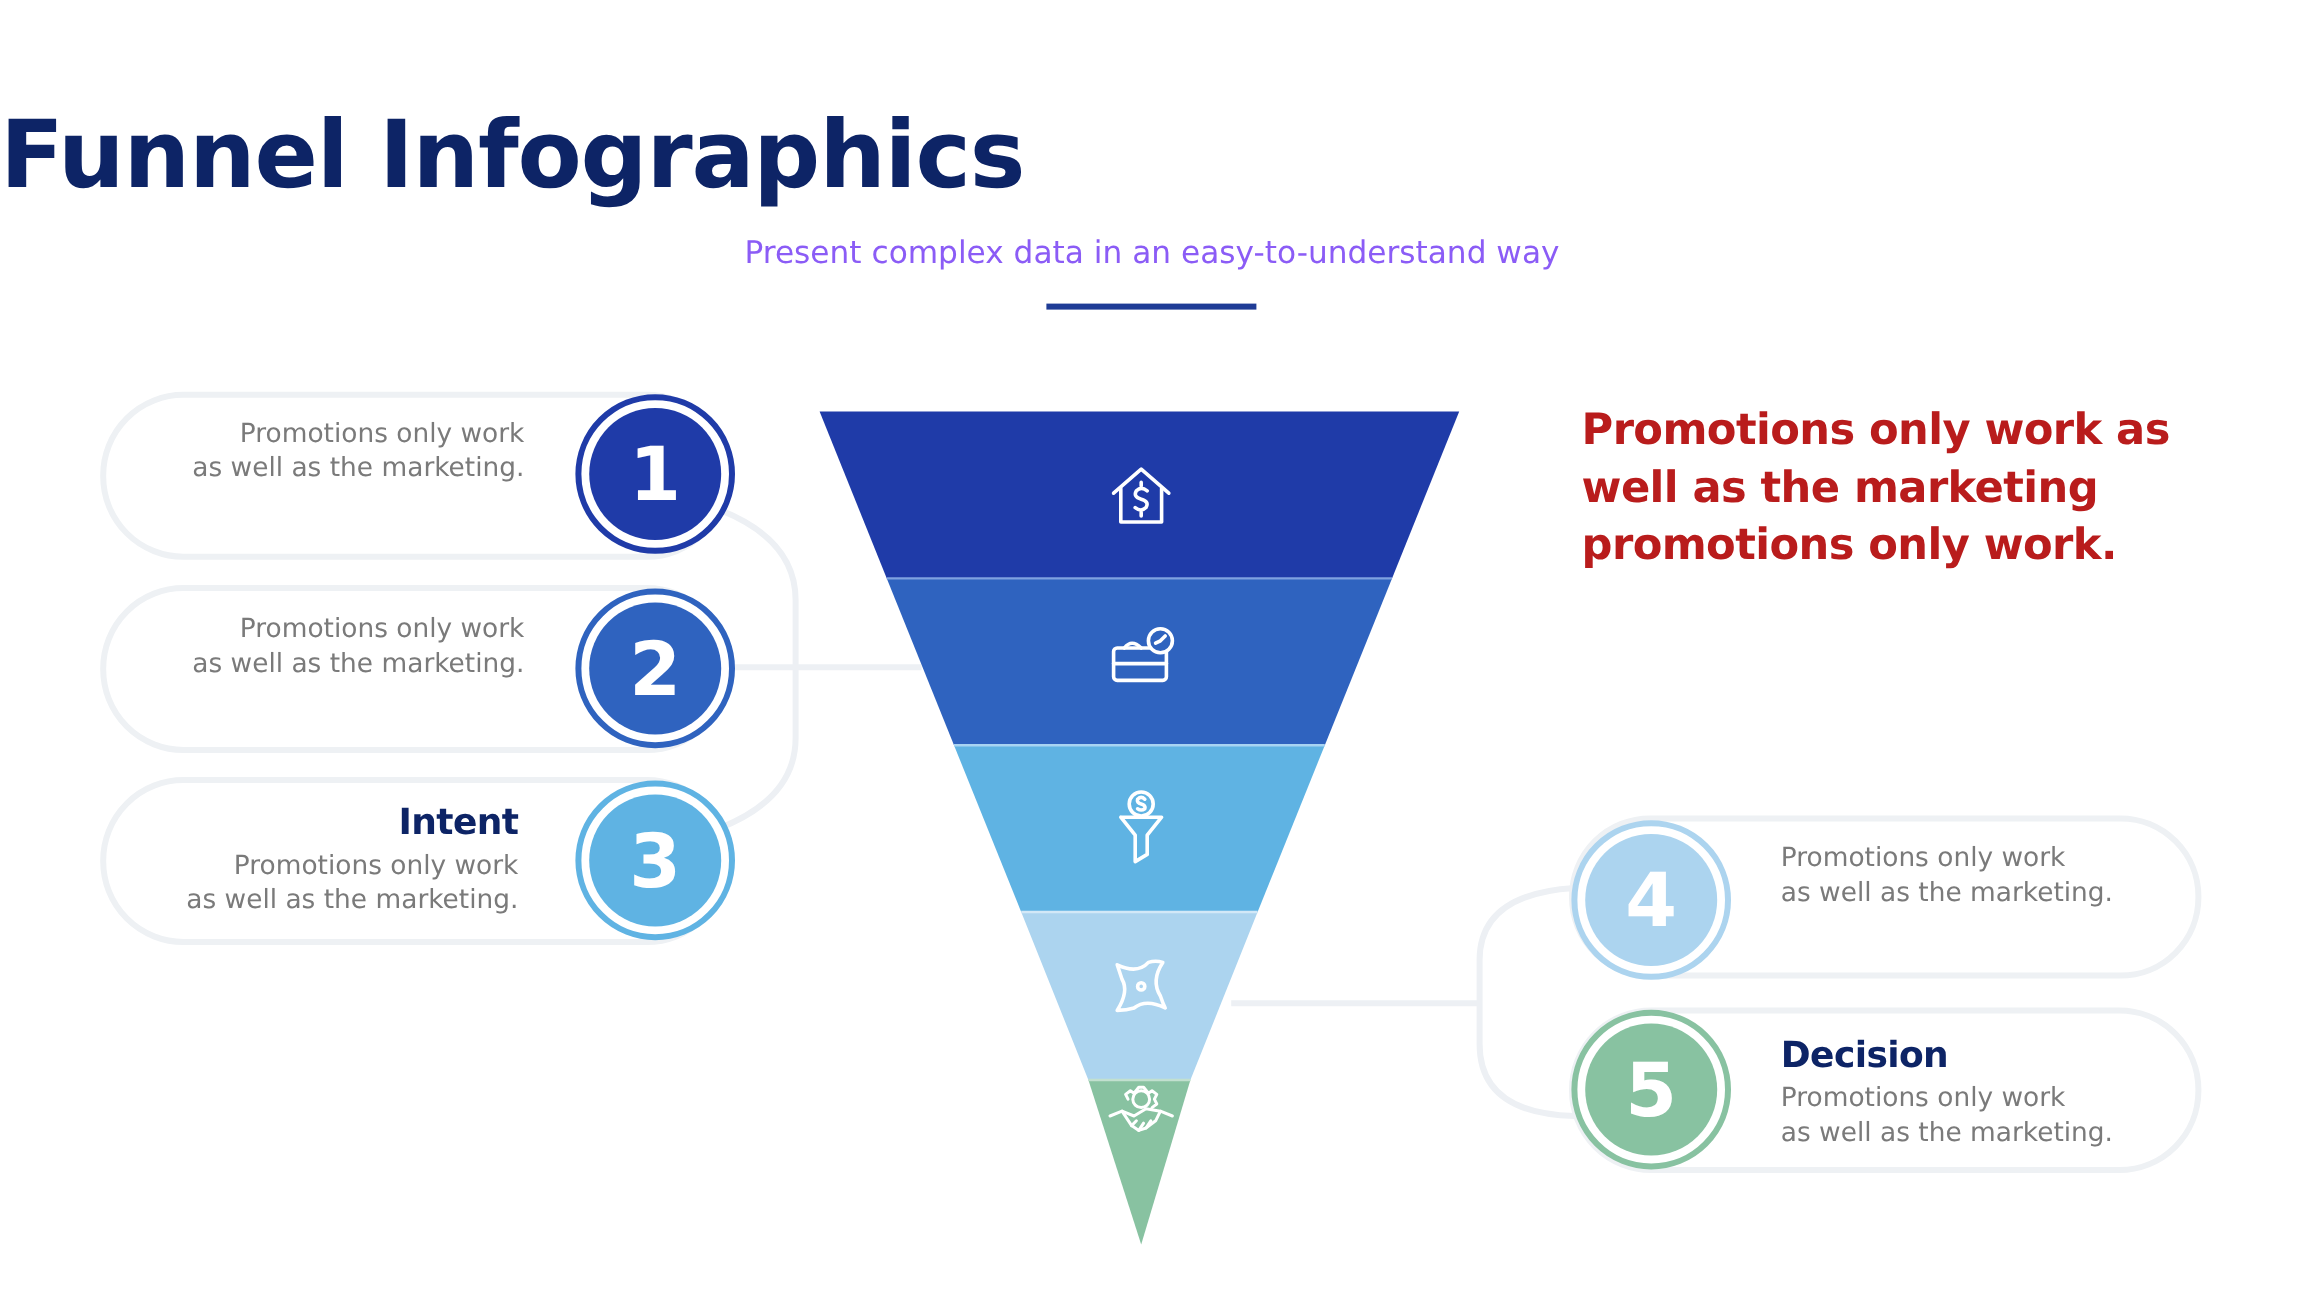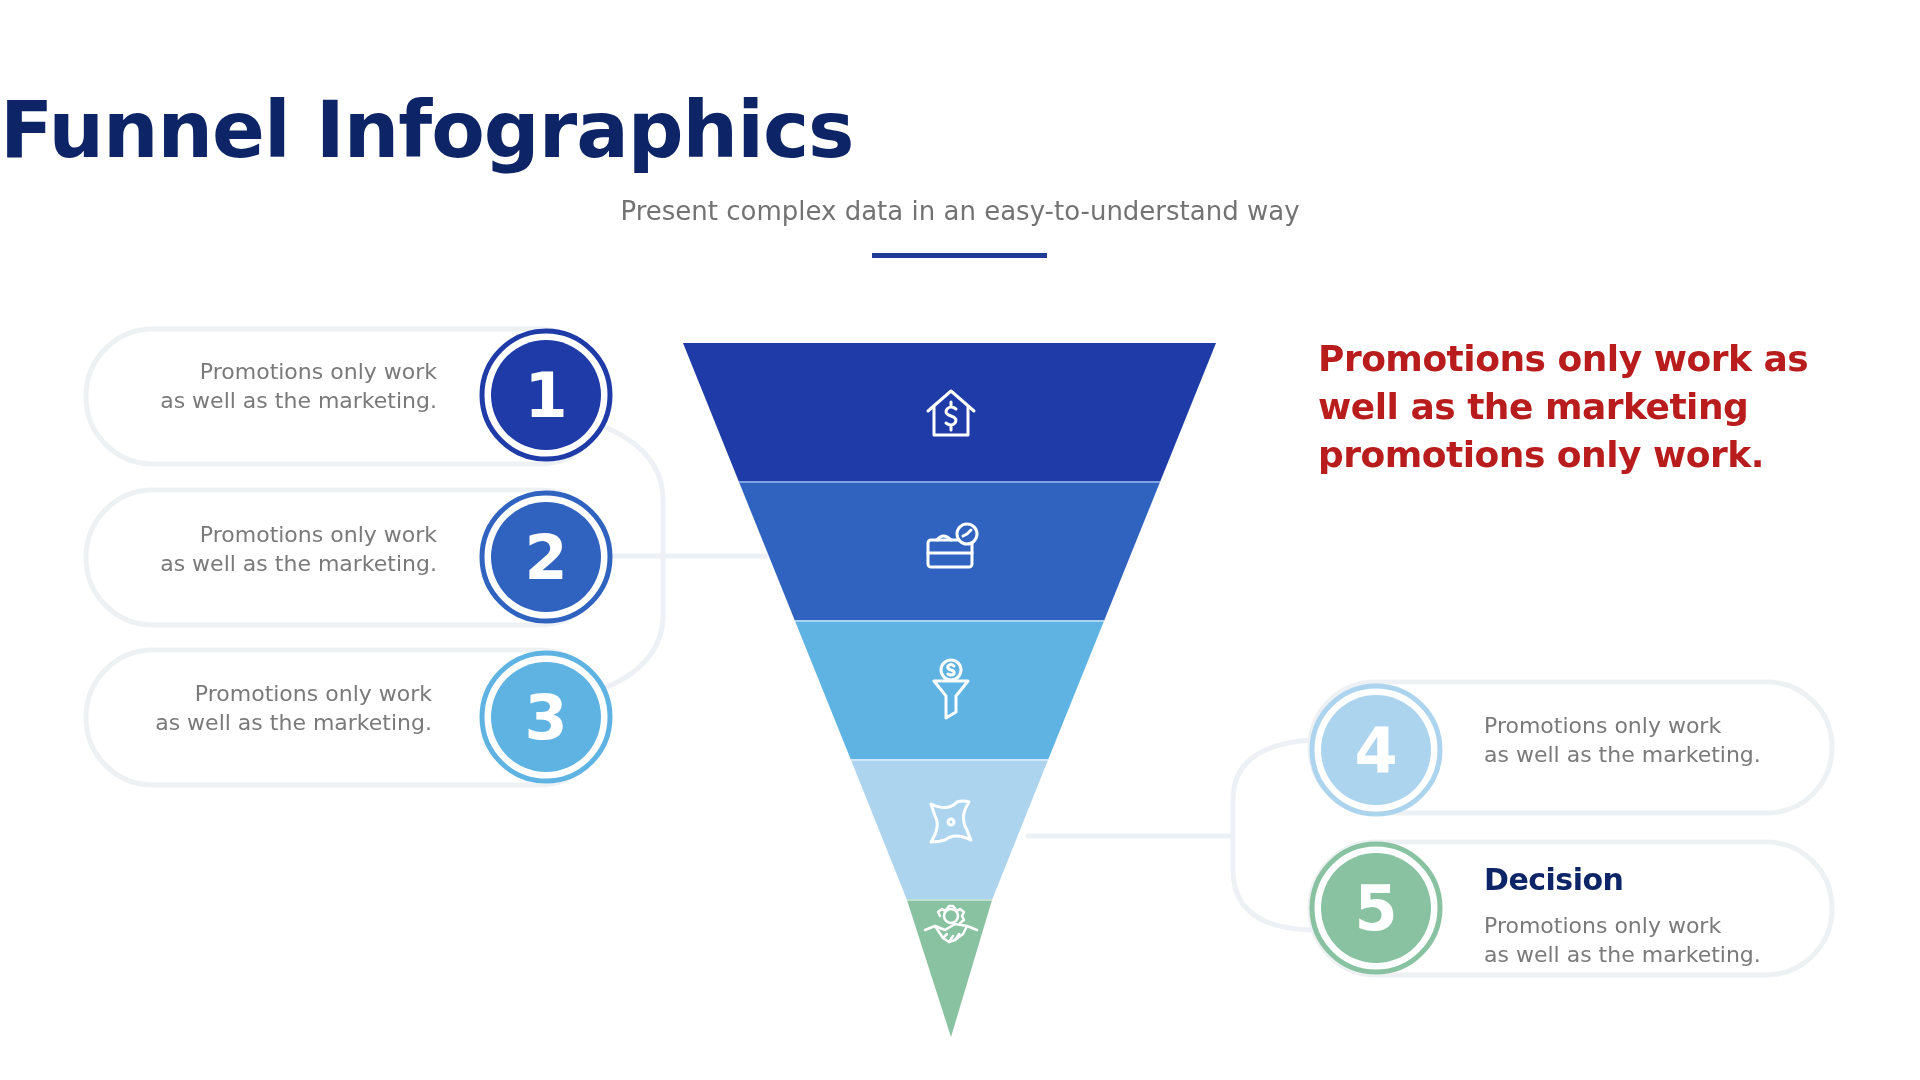--- a/index.html
+++ b/index.html
@@ -19,21 +19,21 @@
       font-size: 78px;
       letter-spacing: -1px;
       color: #0d2466;
       line-height: 100px;
     }
     .subtitle {
       position: absolute; left: 0; top: 193px; width: 1920px;
       text-align: center;
       font-family: "DejaVu Sans", sans-serif;
       font-size: 26px;
-      color: #737373;
+      color: #8b5cf6;
       line-height: 36px;
     }
     .underline {
       position: absolute; left: 872px; top: 253px;
       width: 175px; height: 5px;
       background: #1f3c96;
     }
 
     svg.bg { position: absolute; left: 0; top: 0; }
 
@@ -47,21 +47,21 @@
       font-weight: bold;
       font-size: 30px;
       color: #0d2466;
       line-height: 38px;
       letter-spacing: -0.5px;
     }
     .card-desc {
       font-size: 22px;
       color: #7a7a7a;
       line-height: 29px;
-      margin-top: 12px;
+      margin-top: 2px;
     }
 
     .num {
       position: absolute;
       width: 110px; height: 110px;
       border-radius: 50%;
       display: flex; align-items: center; justify-content: center;
       color: #ffffff;
       font-family: "DejaVu Sans", sans-serif;
       font-weight: bold;
@@ -186,20 +186,21 @@
 
   <div class="card-text left" style="left:120px; top:345px; width:317px;">
     <div class="card-desc">Promotions only work</div>
     <div class="card-desc" style="margin-top:0">as well as the marketing.</div>
   </div>
   <div class="card-text left" style="left:120px; top:508px; width:317px;">
     <div class="card-desc">Promotions only work</div>
     <div class="card-desc" style="margin-top:0">as well as the marketing.</div>
   </div>
   <div class="card-text left" style="left:115px; top:667px; width:317px;">
+    <div class="card-title">Intent</div>
     <div class="card-desc">Promotions only work</div>
     <div class="card-desc" style="margin-top:0">as well as the marketing.</div>
   </div>
 
   <div class="card-text right" style="left:1484px; top:699px; width:340px;">
     <div class="card-desc">Promotions only work</div>
     <div class="card-desc" style="margin-top:0">as well as the marketing.</div>
   </div>
   <div class="card-text right" style="left:1484px; top:861px; width:340px;">
     <div class="card-title">Decision</div>

